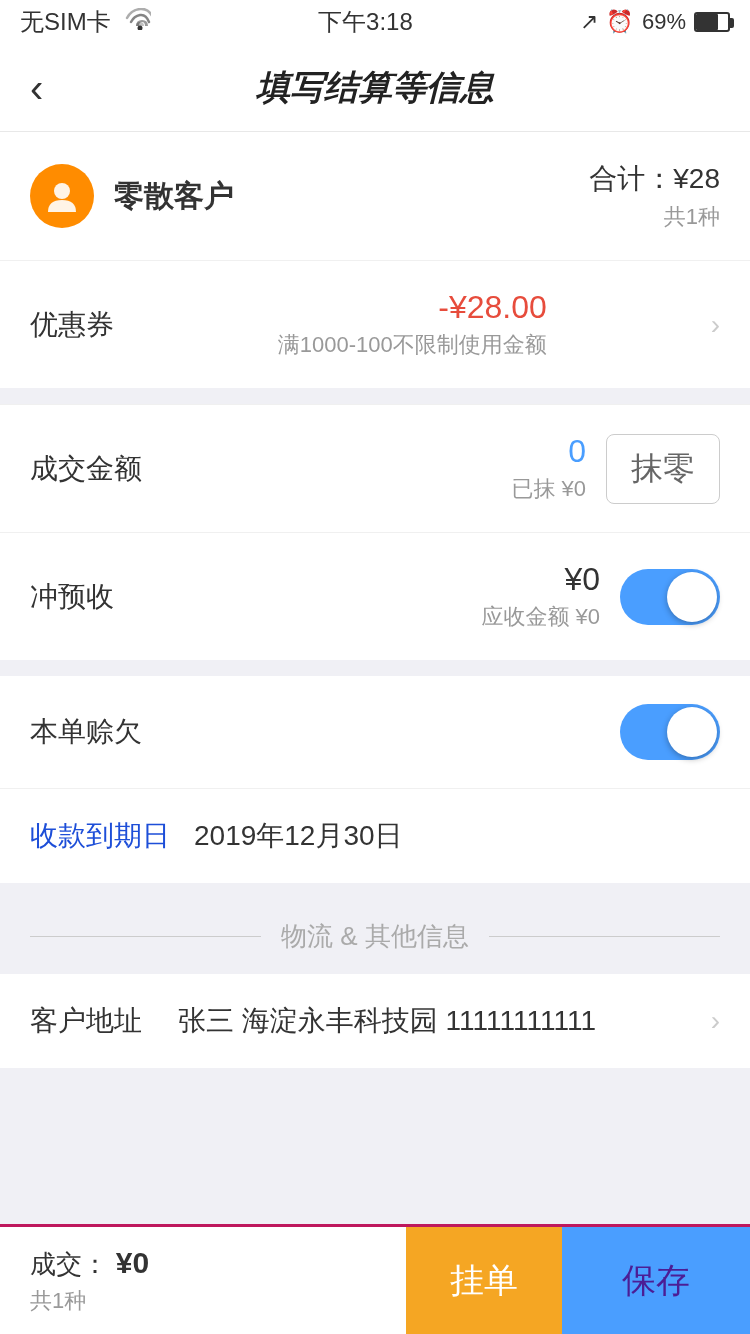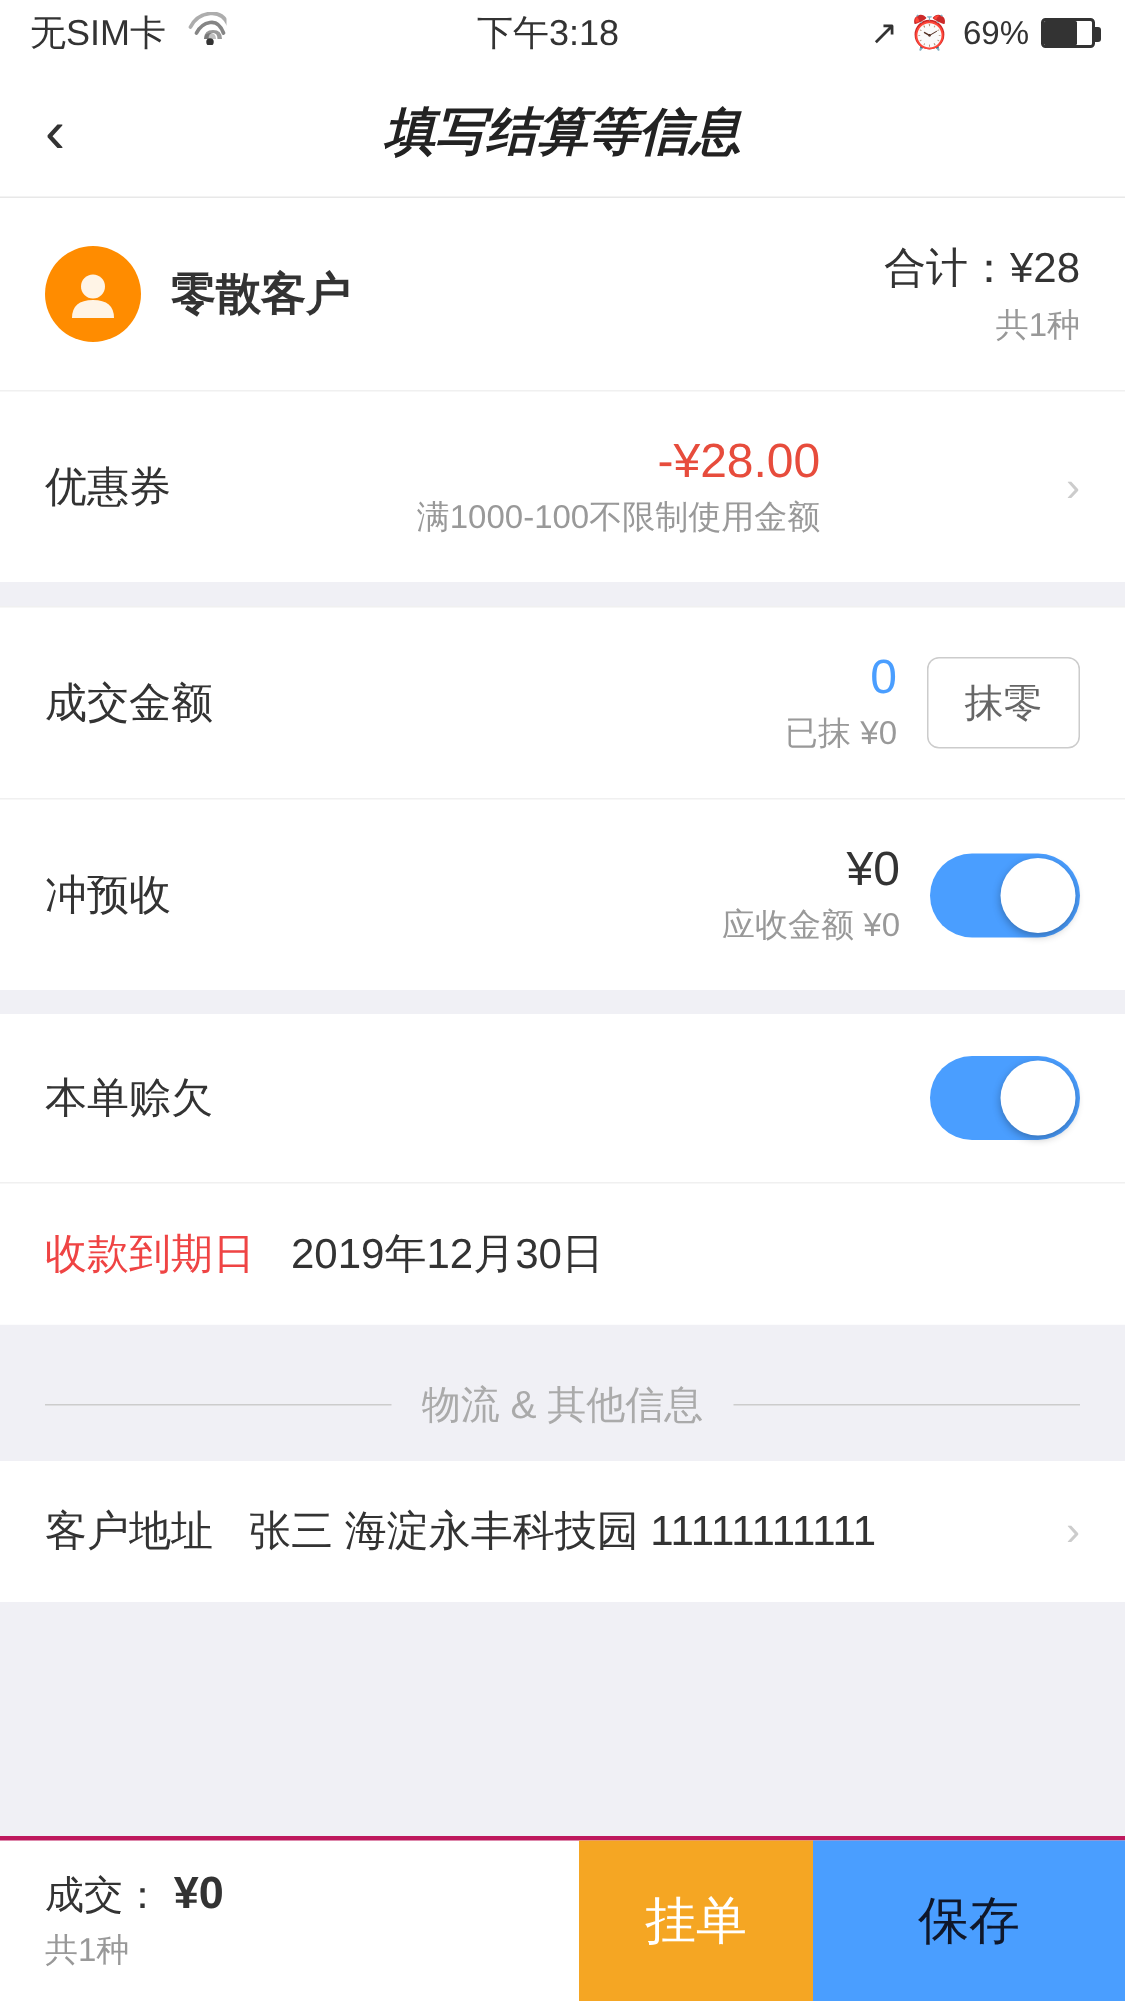--- a/index.html
+++ b/index.html
@@ -121,21 +121,21 @@
     .deal-right { display: flex; align-items: center; gap: 20px; }
     .deal-value-wrap { text-align: right; }
     .deal-value { color: #4a9eff; font-size: 32px; font-weight: 500; }
     .deal-sub { font-size: 22px; color: #999; margin-top: 4px; }
 
     
     .round-btn {
       border: 1px solid #ccc;
       border-radius: 8px;
       padding: 12px 24px;
-      font-size: 26px;
+      font-size: 32px;
       color: #666;
       background: #fff;
       cursor: pointer;
       white-space: nowrap;
     }
 
     
     .prepay-row {
       background: #fff;
       padding: 28px 30px;
@@ -181,21 +181,21 @@
 
     
     .due-row {
       background: #fff;
       padding: 28px 30px;
       display: flex;
       align-items: center;
       gap: 24px;
       border-top: 1px solid #f0f0f0;
     }
-    .due-label { font-size: 28px; color: #ef4444; white-space: nowrap; }
+    .due-label { font-size: 28px; color: #1d4ed8; white-space: nowrap; }
     .due-value { font-size: 28px; color: #333; }
 
     
     .logistics-divider {
       background: #f0f0f5;
       padding: 20px 30px;
       display: flex;
       align-items: center;
       gap: 20px;
       margin-bottom: 0;
@@ -209,21 +209,21 @@
 
     
     .address-row {
       background: #fff;
       padding: 28px 30px;
       display: flex;
       align-items: center;
       justify-content: space-between;
       cursor: pointer;
     }
-    .address-left { display: flex; align-items: flex-start; gap: 24px; }
+    .address-left { display: flex; align-items: flex-start; gap: 36px; }
     .address-label { font-size: 28px; color: #333; white-space: nowrap; }
     .address-value { font-size: 28px; color: #333; }
 
     
     .bottom-bar {
       position: fixed;
       bottom: 0;
       left: 0;
       width: 750px;
       height: 110px;
@@ -246,27 +246,27 @@
       background: #f5a623;
       display: flex;
       align-items: center;
       justify-content: center;
       font-size: 34px;
       color: #fff;
       font-weight: 500;
       cursor: pointer;
     }
     .btn-save {
-      width: 208px;
+      width: 188px;
       background: #4a9eff;
       display: flex;
       align-items: center;
       justify-content: center;
       font-size: 34px;
-      color: #0f172a;
+      color: #4c1d95;
       font-weight: 500;
       cursor: pointer;
     }
   </style>
 </head>
 <body>
 
 <div class="status-bar">
   <div class="status-left">
     <span>无SIM卡</span>

